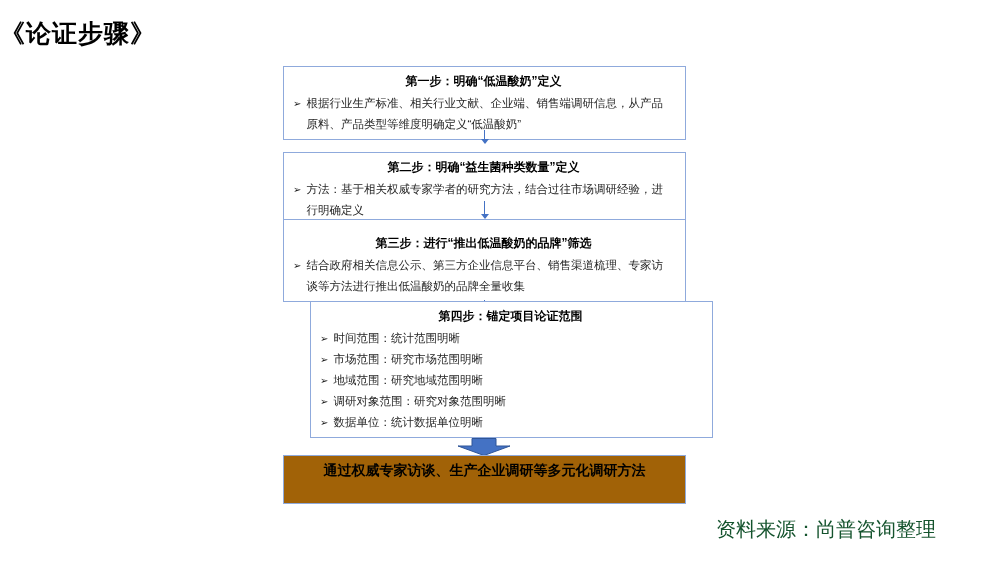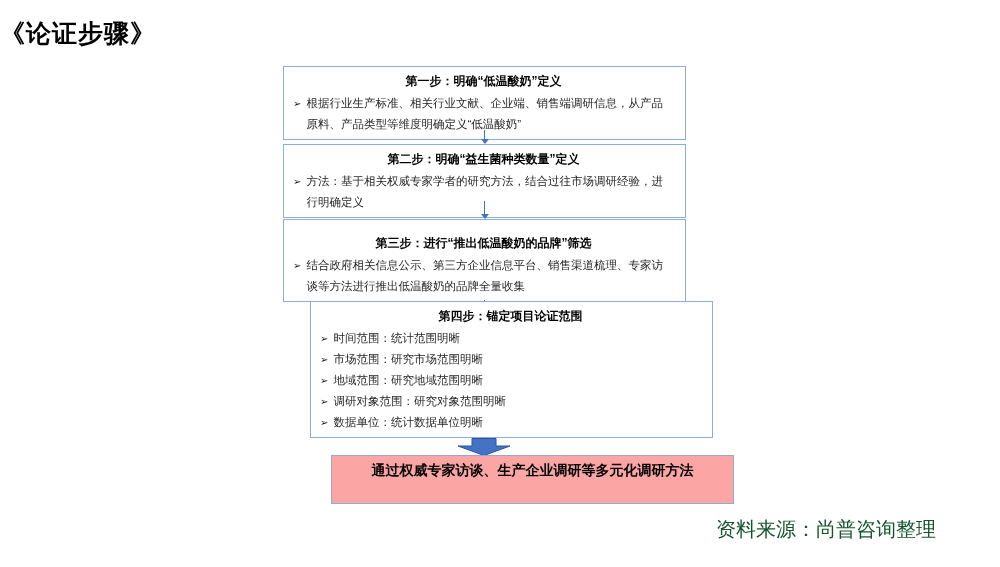--- a/index.html
+++ b/index.html
@@ -87,44 +87,43 @@
     height: 18px;
   }
 
   .conclusion {
     position: absolute;
     left: 283px;
     top: 455px;
     width: 403px;
     height: 49px;
     border: 1px solid #8FAADC;
-    background: #fca5a5;
+    background: #a16207;
     padding-top: 4px;
-    margin-left: 48px;
   }
   .conclusion .line {
     text-align: center;
     font-weight: bold;
     font-size: 14px;
     color: #000000;
     line-height: 21px;
   }
 
   .source-note {
     position: absolute;
     top: 516px;
     right: 64px;
     font-family: "Liberation Serif", "DejaVu Serif", serif;
     font-size: 20px;
     color: #14532d;
   }
 
   
   #box1 { top: 66px;  min-height: 63px; }
-  #box2 { top: 144px; min-height: 56px; }
+  #box2 { top: 152px; min-height: 56px; }
   #box3 { top: 219px; min-height: 80px; padding-top: 14px; }
   #box4 { top: 301px; min-height: 121px; margin-left: 27px; }
   #conn1 { top: 130px; height: 13px; }
   #conn2 { top: 201px; height: 17px; }
   #conn3 { top: 300px; height: 16px; }
 </style>
 </head>
 <body>
 
 <div class="canvas">

